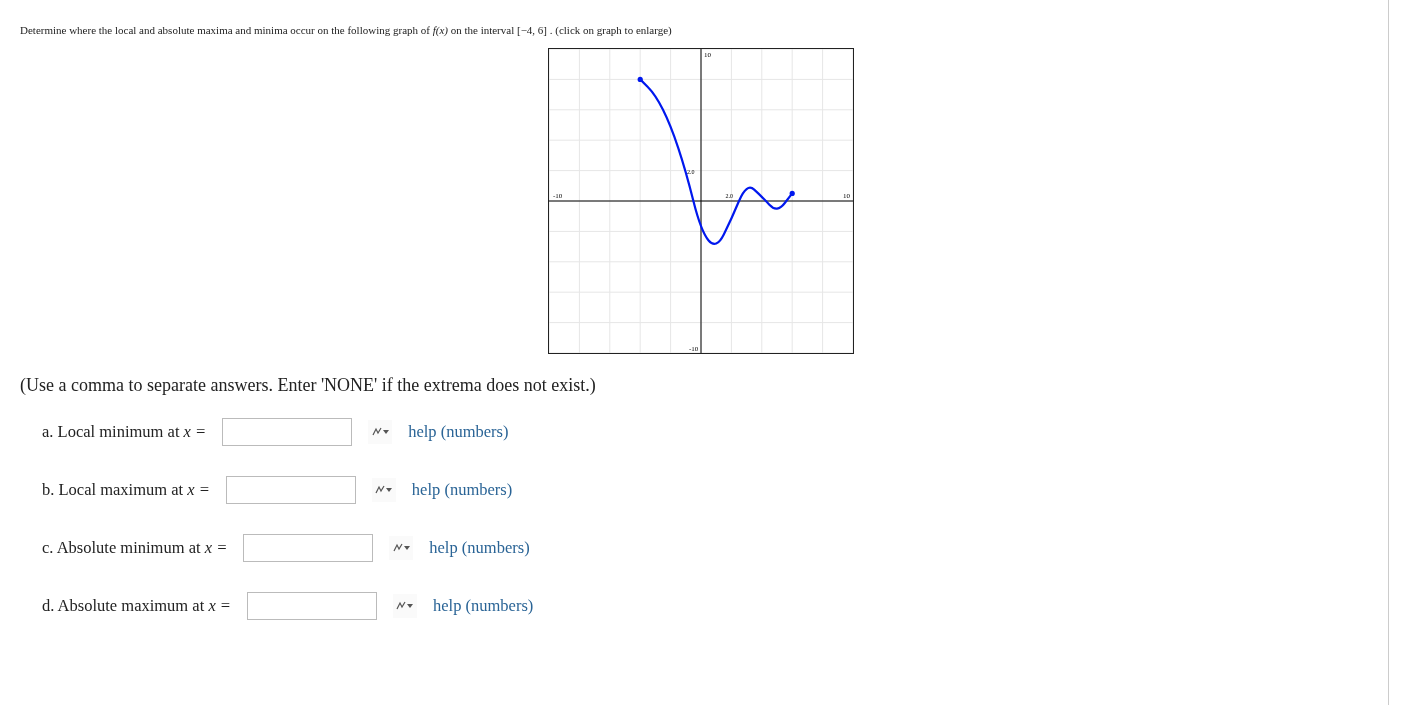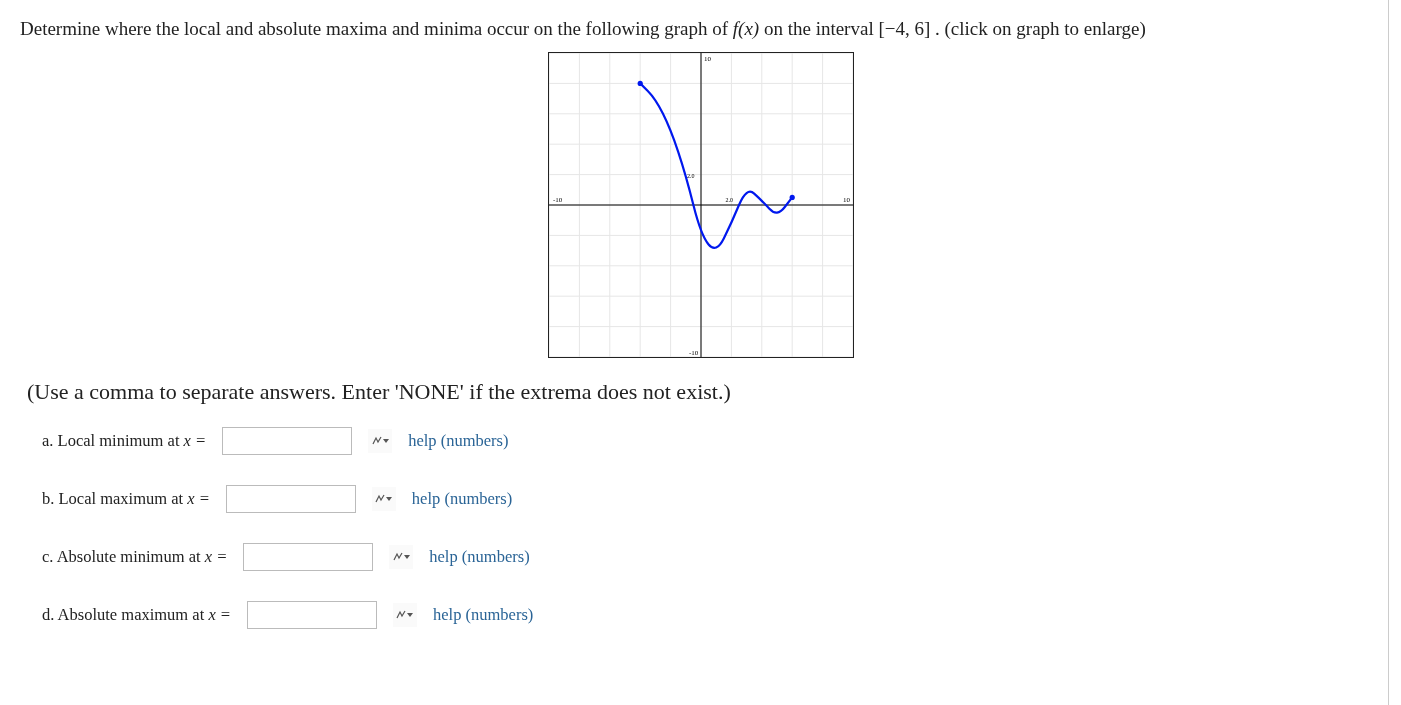--- a/index.html
+++ b/index.html
@@ -6,39 +6,40 @@
     margin: 0;
     padding: 18px 20px;
     font-family: Georgia, 'Times New Roman', serif;
     font-size: 16px;
     color: #222;
     background: #fff;
     width: 1401px;
     box-sizing: border-box;
   }
   .question-text {
-    font-size: 19px;
+    font-size: 11px;
     margin-bottom: 12px;
+    margin-top: 6px;
   }
   .math-ital { font-style: italic; font-family: 'Times New Roman', serif; }
   .graph-wrap {
     text-align: center;
     margin: 8px 0 14px 0;
   }
   .graph-box {
     display: inline-block;
     border: 1px solid #222;
     width: 304px;
     height: 304px;
     position: relative;
     background: #fff;
   }
   .instructions {
-    font-size: 22px;
-    margin: 18px 0 22px 7px;
+    font-size: 18px;
+    margin: 18px 0 22px 0;
   }
   .answers { padding-left: 22px; }
   .answer-row {
     display: flex;
     align-items: center;
     gap: 16px;
     margin-bottom: 30px;
     font-size: 16.5px;
   }
   .answer-row .label { white-space: nowrap; }

